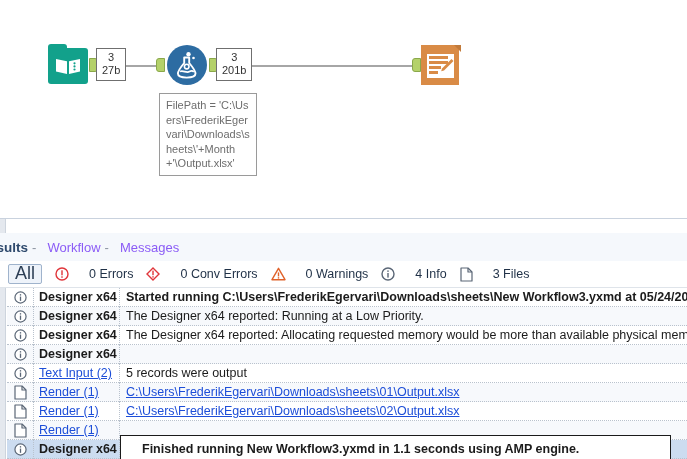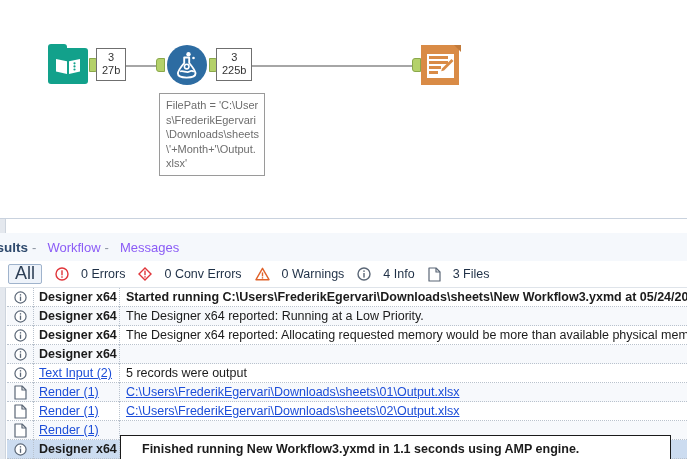--- a/index.html
+++ b/index.html
@@ -92,21 +92,21 @@
 
   
   .annot {
     position: absolute;
     background: #ffffff;
     border: 1px solid #9a9a9a;
     color: #6d6d6d;
     font-size: 11px;
     line-height: 14.5px;
     padding: 4px 5px 4px 6px;
-    width: 106px;
+    width: 98px;
     word-break: break-all;
     font-family: "Liberation Sans", sans-serif;
   }
 
   
   #results {
     position: absolute; left: 0; top: 218px; width: 687px; height: 241px;
     background: #ffffff;
     border-top: 1px solid #c9d2de;
   }
@@ -139,21 +139,21 @@
   .tb-all {
     margin-left: 8px;
     font-size: 18px; color: #2c3e55;
     border: 1px solid #9fb3cc;
     background: #eef3fa;
     padding: 1px 6px 2px 6px;
     border-radius: 2px;
     line-height: 15px;
   }
   .tb-item {
-    display: flex; align-items: center; gap: 12px;
+    display: flex; align-items: center; gap: 20px;
     margin-left: 13px; font-size: 12.5px; color: #1f3046;
   }
   .tb-item .lbl { white-space: nowrap; }
 
   .icon-err, .icon-conv, .icon-warn, .icon-info, .icon-file { display:block; }
 
   
   .grid {
     position: absolute; left: 7px; top: 69px; width: 680px;
     font-size: 12.5px;
@@ -245,21 +245,21 @@
           <path d="M9.2 6.5 L14.2 6.5 L14.2 12.0 C14.2 12.0 20.5 19.5 20.5 22.6 C20.5 25.3 18.0 26.6 11.7 26.6 C5.4 26.6 2.9 25.3 2.9 22.6 C2.9 19.5 9.2 12.0 9.2 12.0 Z" fill="none" stroke="#ffffff" stroke-width="1.9" stroke-linejoin="round"></path>
           <path d="M5.0 20.6 C8.0 19.0 11.5 22.4 14.5 20.6 C16.4 19.5 18.0 20.0 18.8 20.8" fill="none" stroke="#ffffff" stroke-width="1.7"></path>
           <circle cx="11.7" cy="15.6" r="2.3" fill="none" stroke="#ffffff" stroke-width="1.6"></circle>
         </svg>
       </div>
     </div>
     <div class="anchor out" style="left:209px; top:58px;"></div>
 
     <div class="count-box" style="left:216px; top:48px;">
       <span class="c1">3</span>
-      <span class="c2">225b</span>
+      <span class="c2">201b</span>
     </div>
 
     <div class="annot" style="left:159px; top:93px;">FilePath = 'C:\Users\FrederikEgervari\Downloads\sheets\'+Month+'\Output.xlsx'</div>
 
     <div class="anchor in" style="left:412px; top:58px;"></div>
 
     <div class="node" style="left:421px; top:45px;">
       <div class="tool-render">
         <div class="page"></div>
         <div class="fold"></div>

